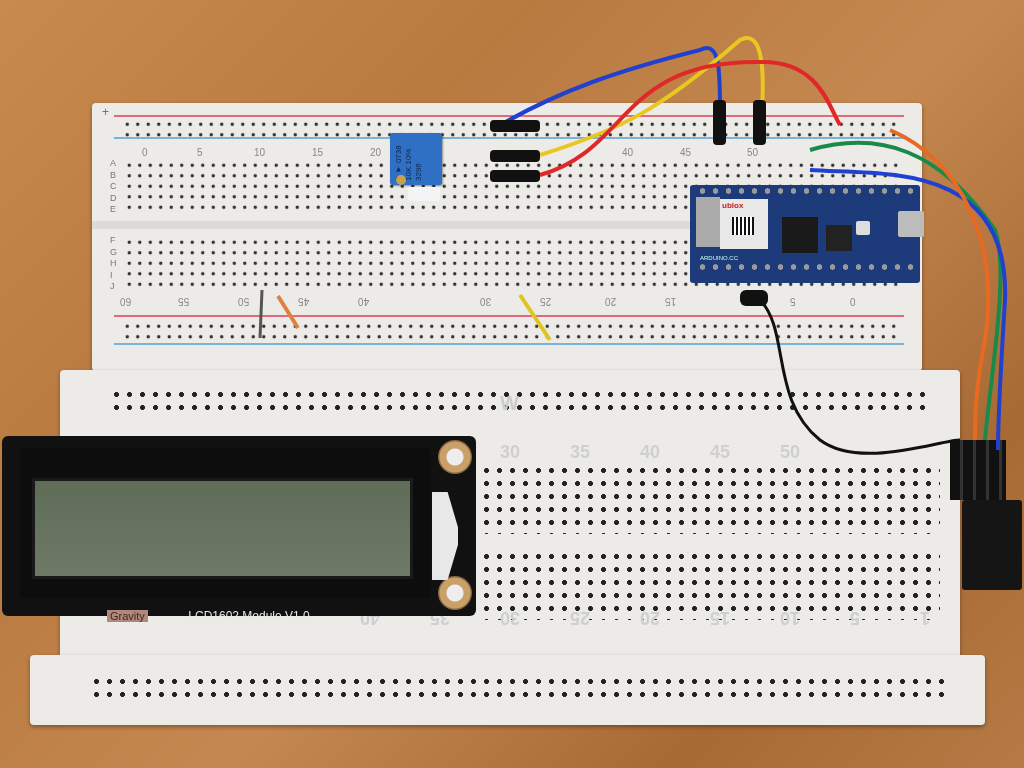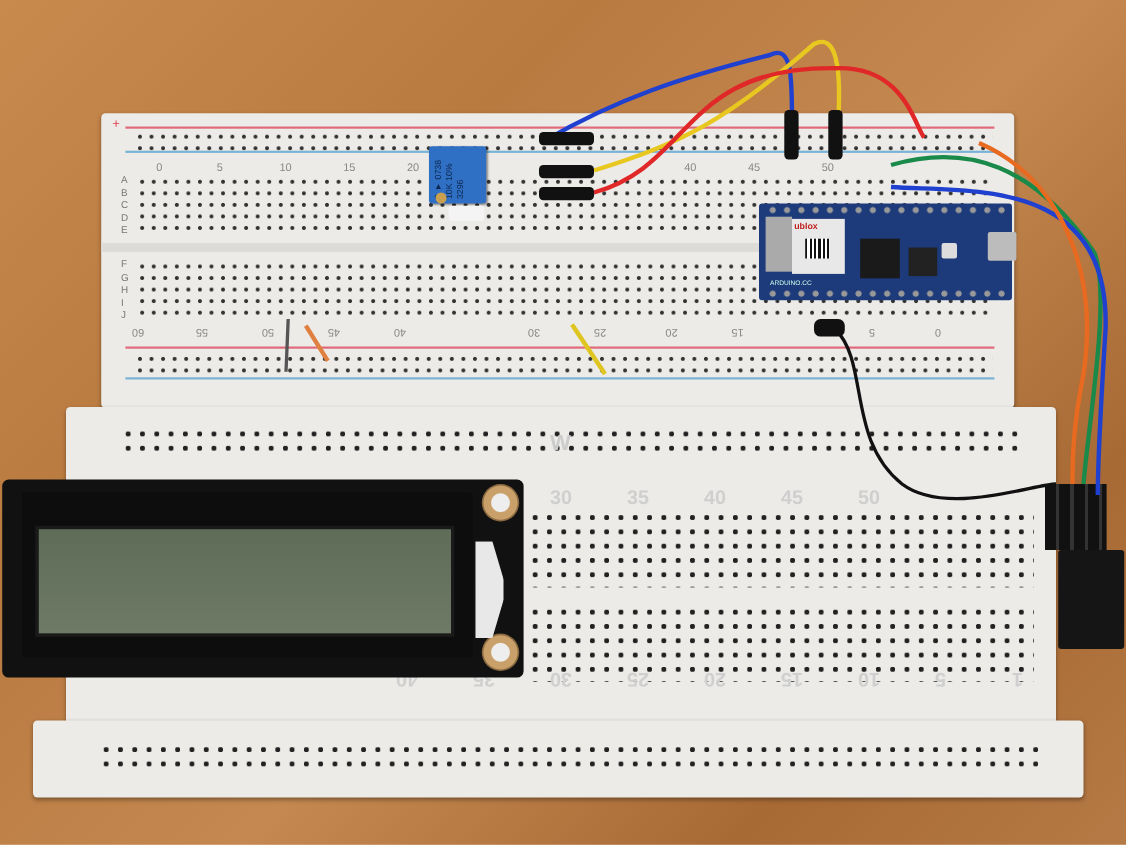--- a/index.html
+++ b/index.html
@@ -86,21 +86,21 @@
 <div class="abs" style="left:390px;top:133px;width:52px;height:52px;background:#2f6fc4;border-radius:3px;box-shadow:1px 1px 2px rgba(0,0,0,.4);">
   <div class="abs" style="left:4px;top:4px;width:44px;font-size:8px;color:#0d2850;line-height:10px;writing-mode:vertical-rl;transform:rotate(180deg);height:44px;">
     <span>3 ▼ 0738</span>
     <span>10K 10%</span>
     <span>3296</span>
   </div>
   <div class="abs" style="left:6px;top:42px;width:10px;height:10px;border-radius:50%;background:#c9a050;"></div>
 </div>
 <div class="abs" style="left:408px;top:187px;width:32px;height:14px;background:#f4f4f4;border-radius:3px;"></div>
 
-<div class="abs arduino" style="left:690px;top:185px;width:230px;height:88px;">
+<div class="abs arduino" style="left:690px;top:185px;width:230px;height:98px;">
   <div class="abs" style="left:6px;top:12px;width:24px;height:50px;background:#aaa;"></div>
   <div class="abs ublox" style="left:30px;top:14px;width:48px;height:50px;">
     <span class="abs" style="left:2px;top:2px;font-size:8px;color:#c02020;font-weight:bold;">ublox</span>
     <div class="abs" style="left:12px;top:18px;width:22px;height:18px;background:repeating-linear-gradient(90deg,#111 0 2px,#fff 2px 4px);"></div>
   </div>
   <div class="abs" style="left:92px;top:32px;width:36px;height:36px;background:#1a1a1a;"></div>
   <div class="abs" style="left:136px;top:40px;width:26px;height:26px;background:#222;"></div>
   <div class="abs" style="left:166px;top:36px;width:14px;height:14px;background:#ddd;border-radius:2px;"></div>
   <div class="abs" style="left:208px;top:26px;width:26px;height:26px;background:#bcbcbc;border-radius:2px;"></div>
   <span class="abs" style="left:10px;top:70px;font-size:6px;color:#cfe;">ARDUINO.CC</span>
@@ -136,20 +136,24 @@
   <div class="abs hole-row" style="left:60px;top:20px;width:860px;height:28px;"></div>
 </div>
 
 <div class="abs lcd-board" style="left:2px;top:436px;width:474px;height:180px;">
   <div class="abs mount" style="left:436px;top:4px;"></div>
   <div class="abs mount" style="left:436px;top:140px;"></div>
   <div class="abs" style="left:18px;top:12px;width:410px;height:150px;background:#0d0d0d;border-radius:3px;">
     <div class="abs lcd-screen" style="left:12px;top:30px;width:375px;height:95px;"></div>
   </div>
   <div class="abs" style="left:430px;top:56px;width:26px;height:88px;background:#e8e8e8;clip-path:polygon(0 0,60% 0,100% 40%,100% 60%,60% 100%,0 100%);"></div>
+  <div class="abs" style="left:105px;top:170px;">
+    <span class="gravity">Gravity</span>
+    <span class="lcd-title" style="margin-left:36px;">LCD1602 Module V1.0</span>
+  </div>
 </div>
 
 <div class="abs" style="left:962px;top:500px;width:60px;height:90px;background:#151515;border-radius:3px;"></div>
 <div class="abs" style="left:950px;top:440px;width:56px;height:60px;background:repeating-linear-gradient(90deg,#111 0 10px,#333 10px 13px);"></div>
 
 <svg class="wires" width="1024" height="768">
   <path d="M495 128 C560 90, 620 70, 700 50 C720 40, 720 70, 720 110" stroke="#2040d0" stroke-width="4" fill="none"></path>
   <path d="M540 155 C620 130, 660 110, 740 40 C760 30, 765 60, 762 110" stroke="#e8c820" stroke-width="4" fill="none"></path>
   <path d="M540 175 C630 150, 620 60, 760 62 C820 60, 830 110, 840 125" stroke="#e02828" stroke-width="4" fill="none"></path>
   <path d="M810 150 C880 130, 940 150, 995 230 C1010 270, 990 380, 985 440" stroke="#1a8a4a" stroke-width="4" fill="none"></path>

